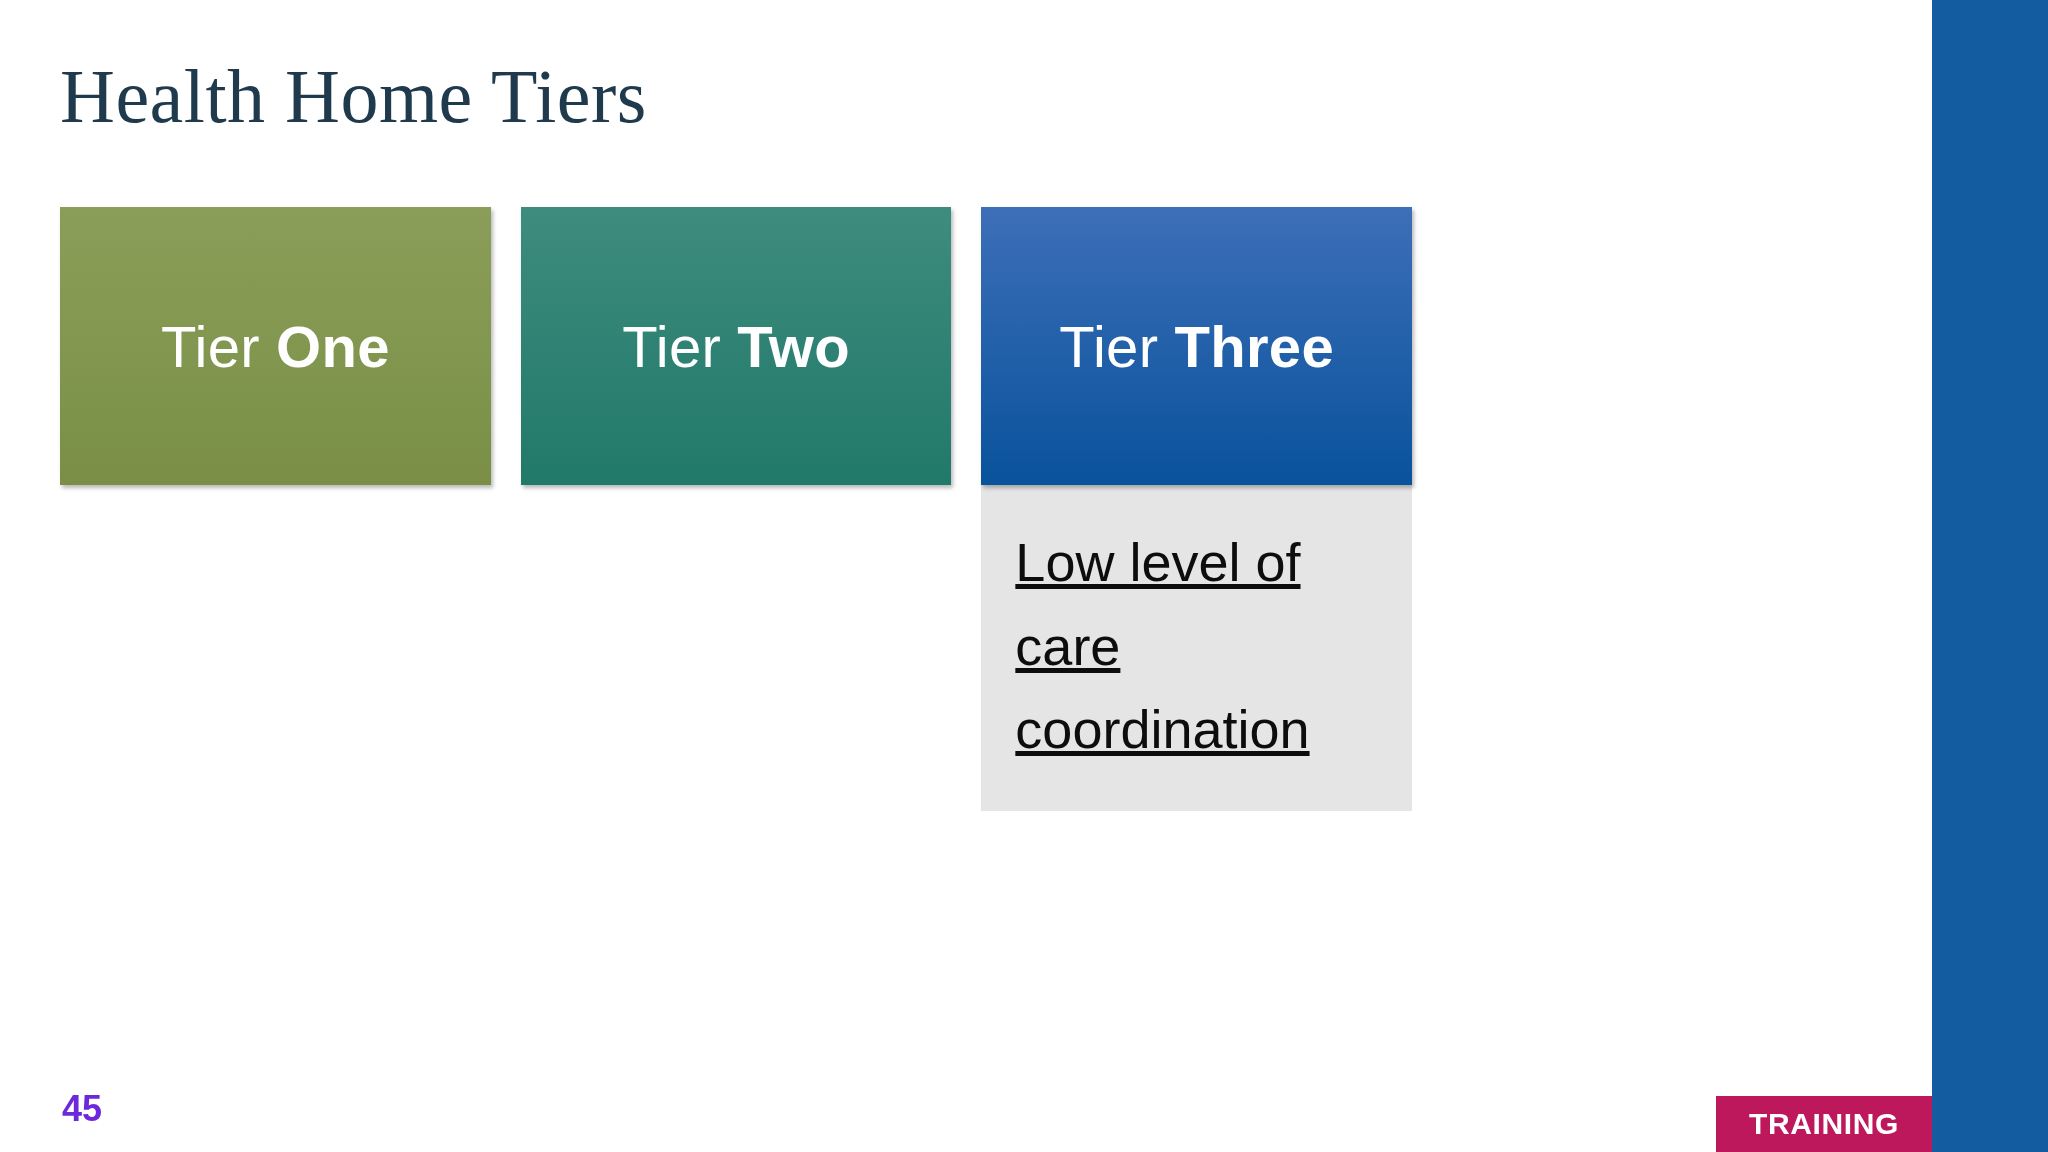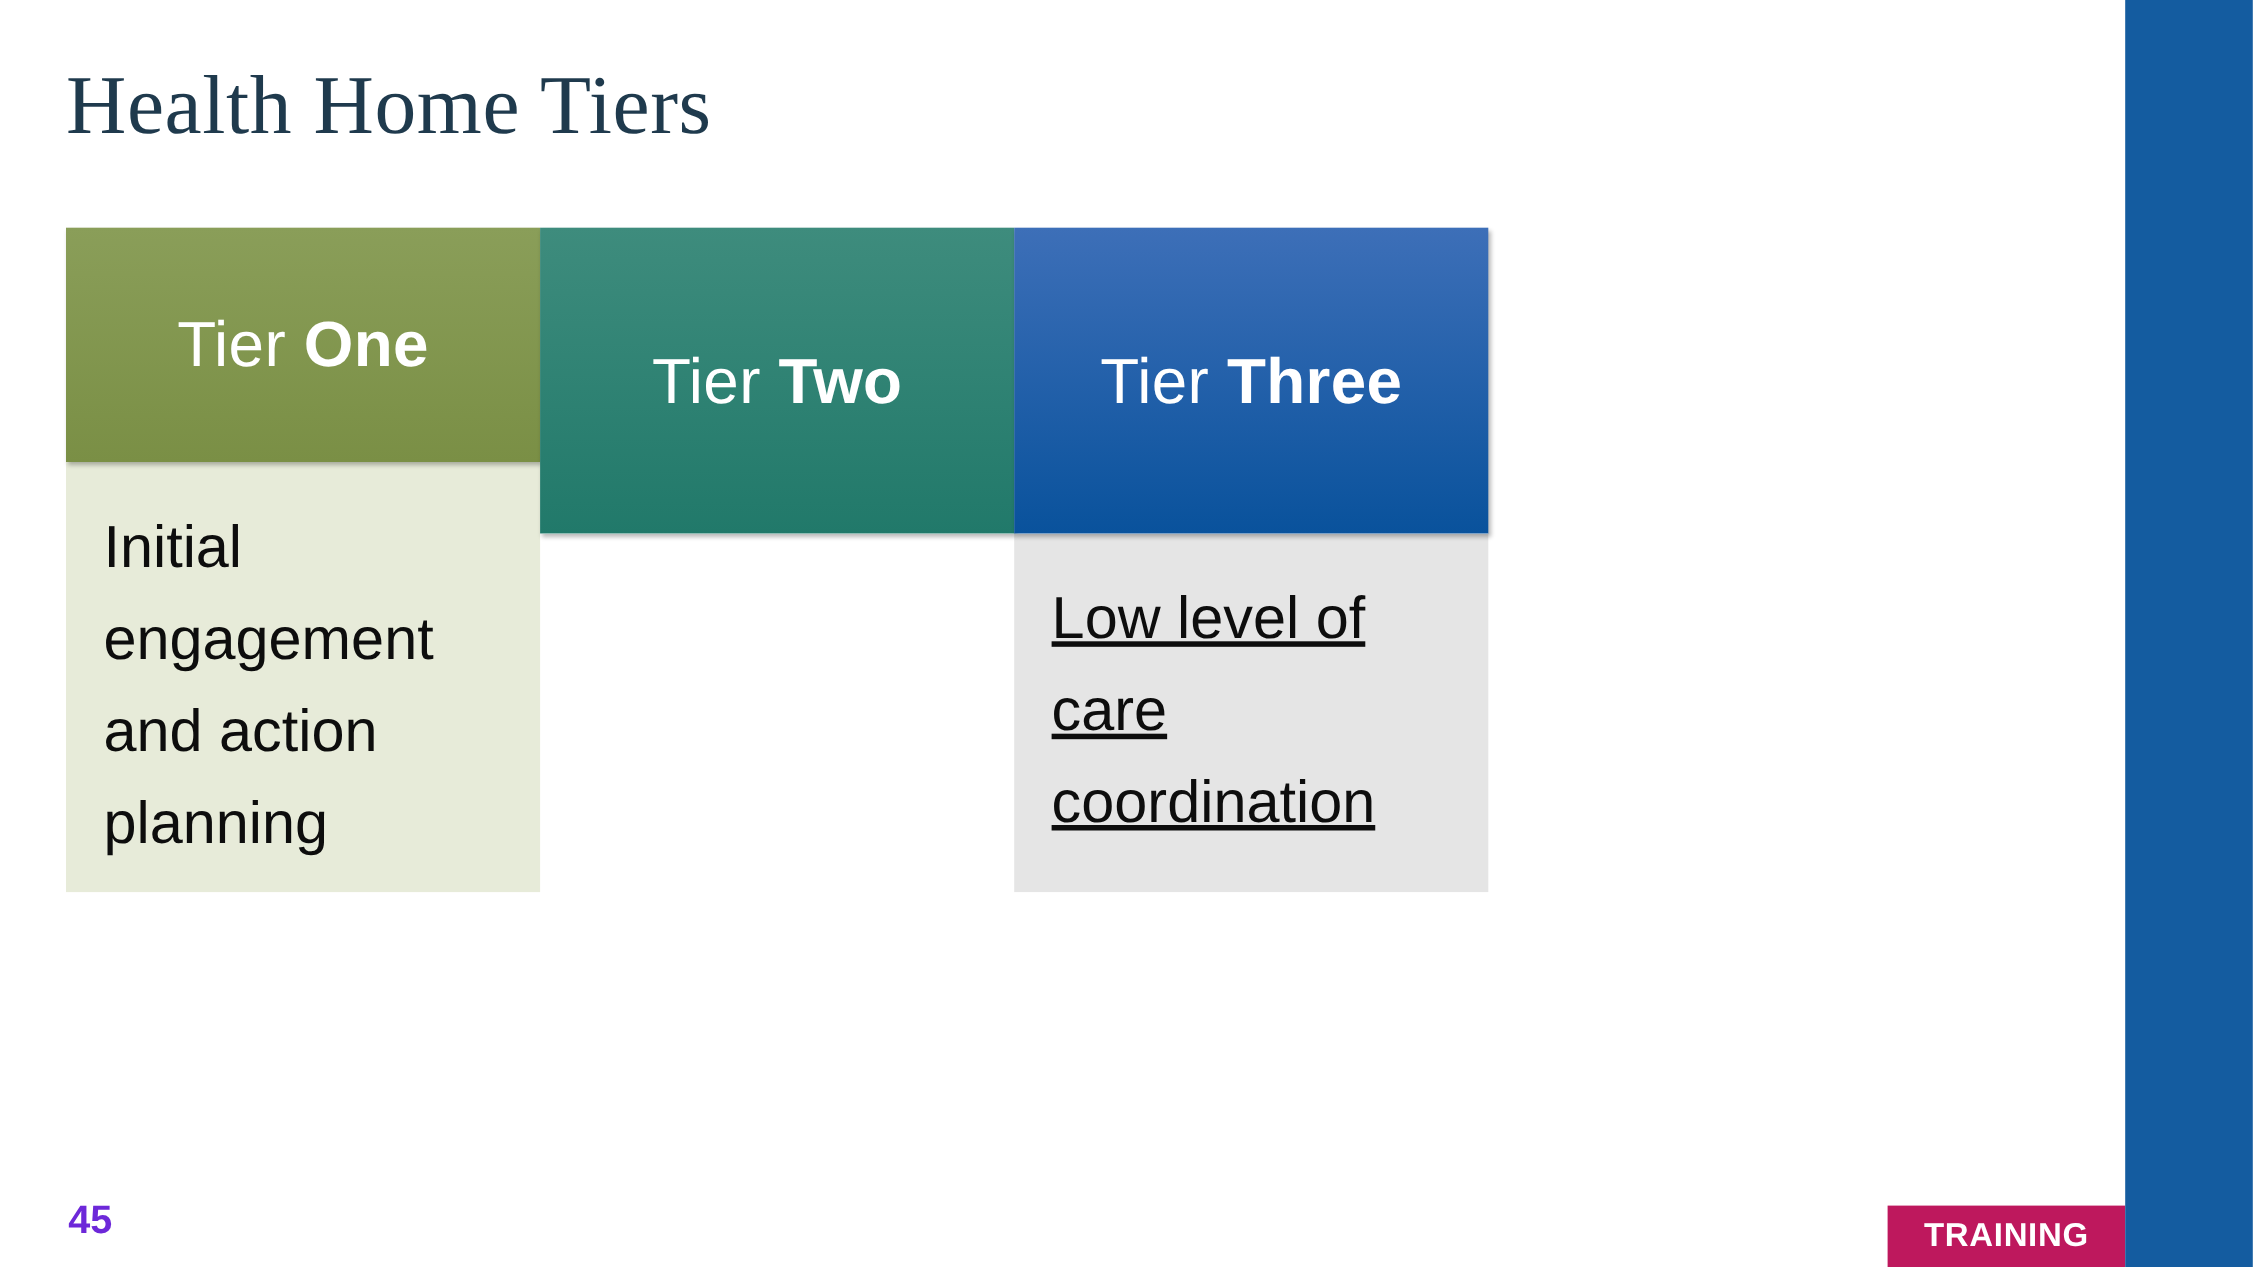--- a/index.html
+++ b/index.html
@@ -47,20 +47,21 @@
   }
 
   
   #columns {
     position: absolute;
     left: 60px;
     top: 207px;
     width: 1352px;
     height: 604px;
     display: flex;
+    gap: 30px;
   }
 
   .tier-col {
     width: 431px;
     display: flex;
     flex-direction: column;
     position: relative;
   }
 
   .tier-header {
@@ -143,21 +144,20 @@
 
   <div id="title">Health Home Tiers</div>
 
   <div id="columns">
 
     <div class="tier-col col-1">
       <div class="tier-header">
         <span>Tier</span>
           <span class="bold">One</span>
       </div>
-      <div class="tier-body">Initial engagement and action planning</div>
     </div>
 
     <div class="tier-col col-2">
       <div class="tier-header">
         <span>Tier</span>
           <span class="bold">Two</span>
       </div>
     </div>
 
     <div class="tier-col col-3">

